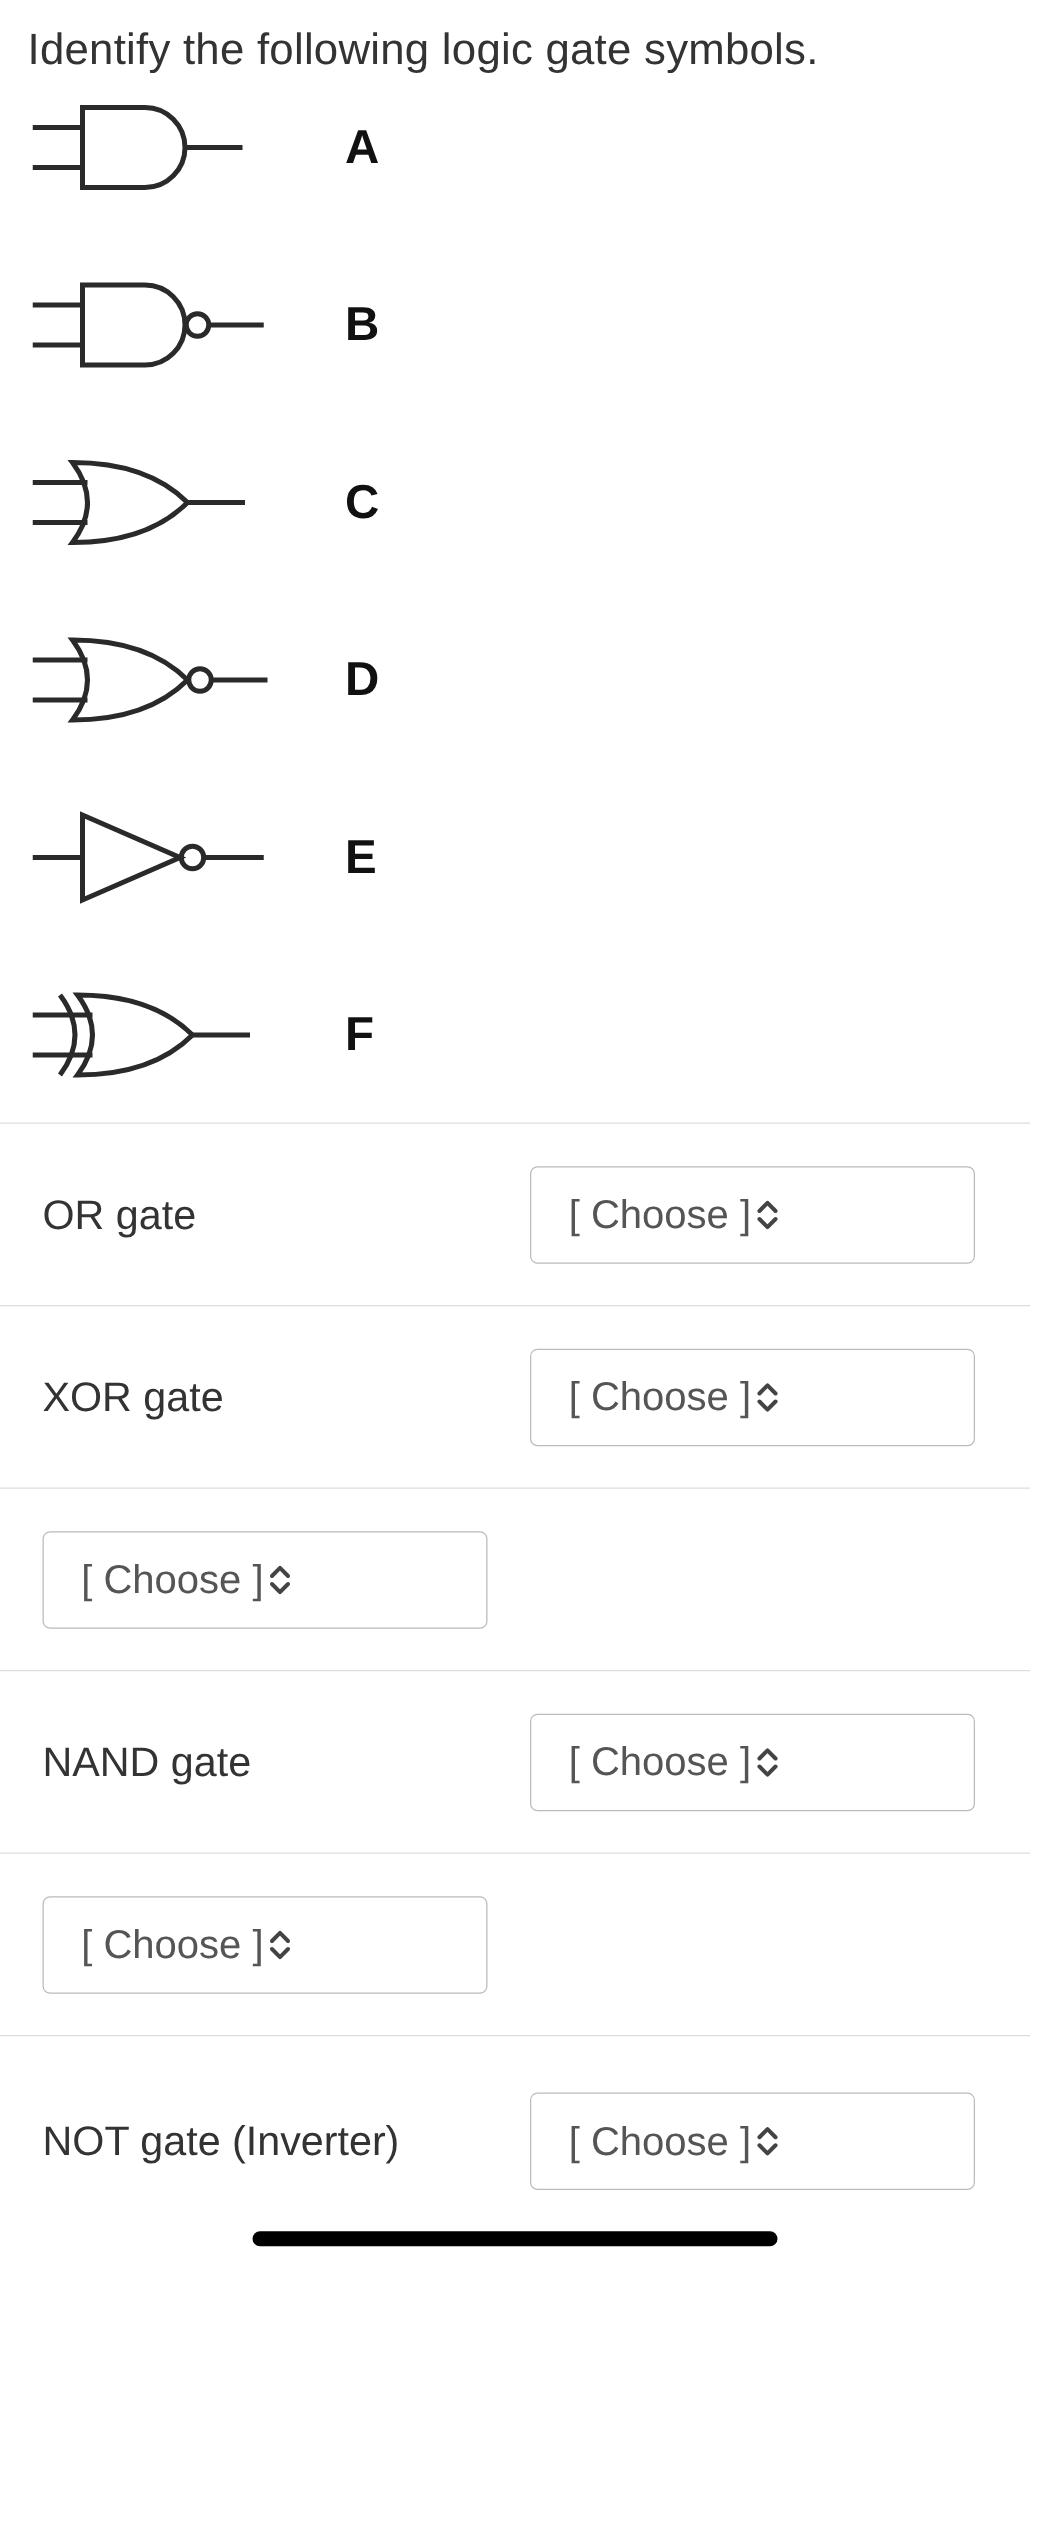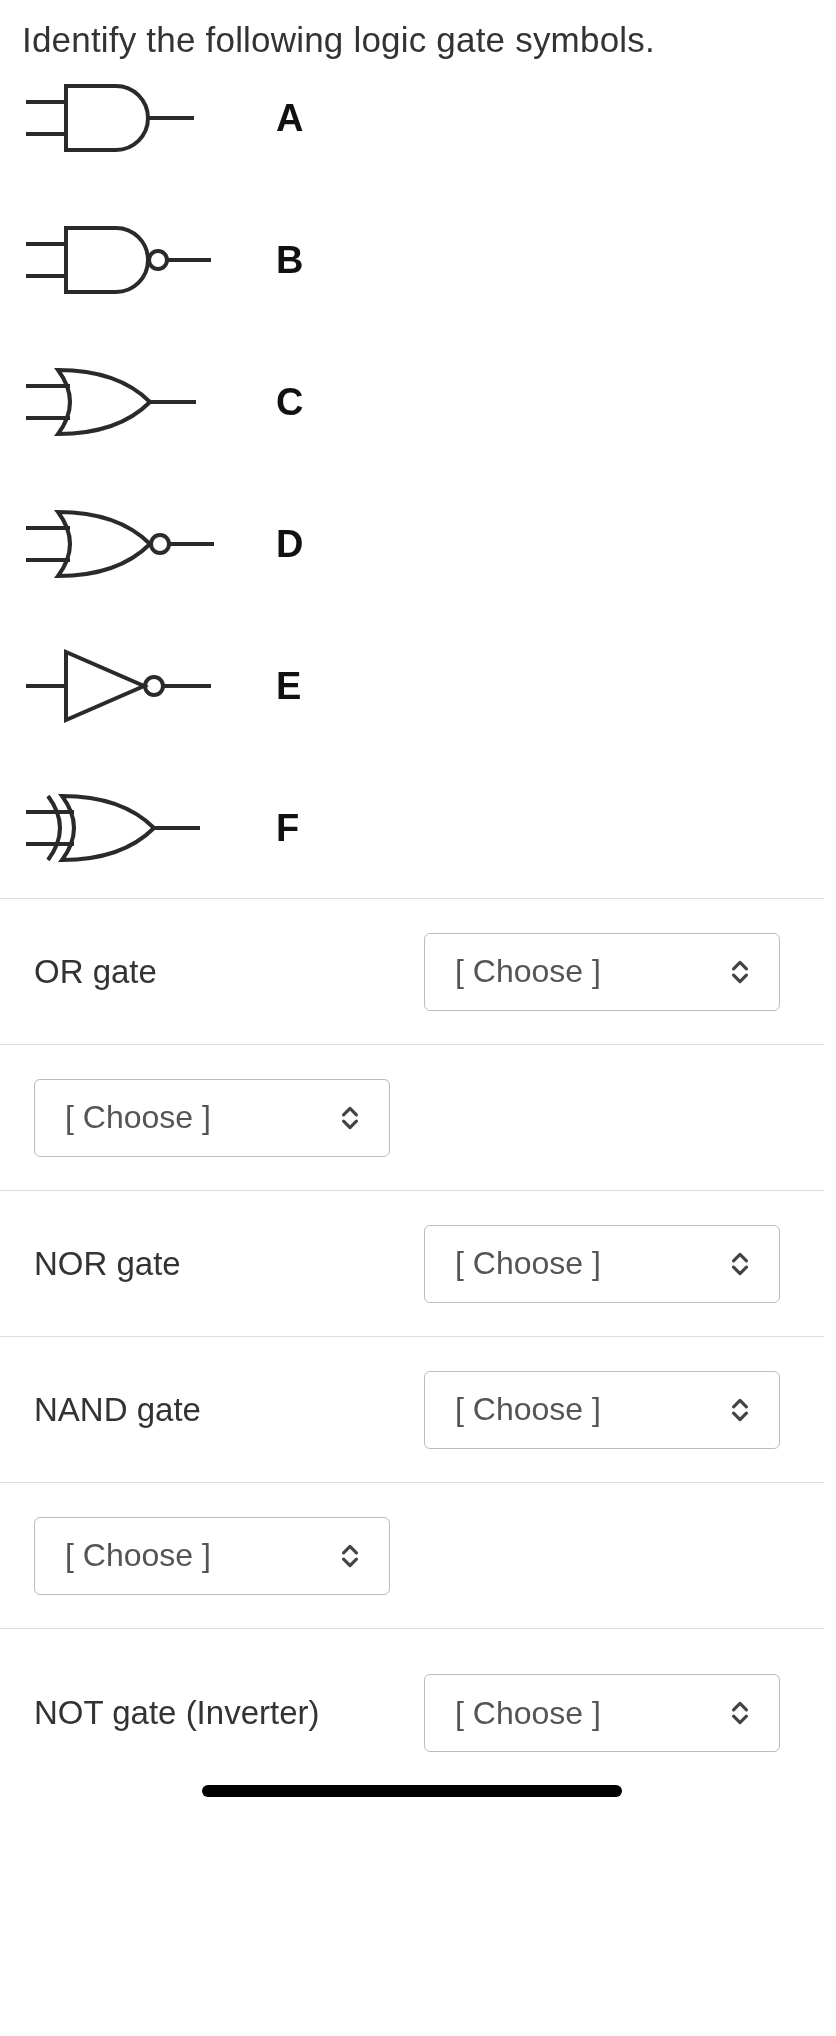--- a/index.html
+++ b/index.html
@@ -61,21 +61,20 @@
   .select-box {
     border: 1.5px solid #bbb;
     border-radius: 6px;
     height: 78px;
     width: 356px;
     display: flex;
     align-items: center;
     padding: 0 26px 0 30px;
     background: #fff;
     cursor: pointer;
-    justify-content: space-between;
   }
   .select-text {
     font-size: 32px;
     color: #555;
   }
   .select-chevron svg {
     width: 26px;
     height: 30px;
     display: block;
   }
@@ -200,35 +199,35 @@
               <g fill="none" stroke="#444" stroke-width="3" stroke-linecap="round" stroke-linejoin="round">
                 <polyline points="6,11 12,5 18,11"></polyline>
                 <polyline points="6,17 12,23 18,17"></polyline>
               </g>
             </svg>
         </span>
       </div>
     </div>
 
     <div class="match-row">
-      <div class="select-box">
-        <span class="select-text">[ Choose ]</span>
-        <span class="select-chevron">
-          <svg viewBox="0 0 24 28">
-              <g fill="none" stroke="#444" stroke-width="3" stroke-linecap="round" stroke-linejoin="round">
-                <polyline points="6,11 12,5 18,11"></polyline>
-                <polyline points="6,17 12,23 18,17"></polyline>
-              </g>
-            </svg>
-        </span>
-      </div>
-    </div>
-
-    <div class="match-row">
-      <div class="match-label">NOR gate</div>
+      <div class="match-label">XOR gate</div>
+      <div class="select-box">
+        <span class="select-text">[ Choose ]</span>
+        <span class="select-chevron">
+          <svg viewBox="0 0 24 28">
+              <g fill="none" stroke="#444" stroke-width="3" stroke-linecap="round" stroke-linejoin="round">
+                <polyline points="6,11 12,5 18,11"></polyline>
+                <polyline points="6,17 12,23 18,17"></polyline>
+              </g>
+            </svg>
+        </span>
+      </div>
+    </div>
+
+    <div class="match-row">
       <div class="select-box">
         <span class="select-text">[ Choose ]</span>
         <span class="select-chevron">
           <svg viewBox="0 0 24 28">
               <g fill="none" stroke="#444" stroke-width="3" stroke-linecap="round" stroke-linejoin="round">
                 <polyline points="6,11 12,5 18,11"></polyline>
                 <polyline points="6,17 12,23 18,17"></polyline>
               </g>
             </svg>
         </span>

